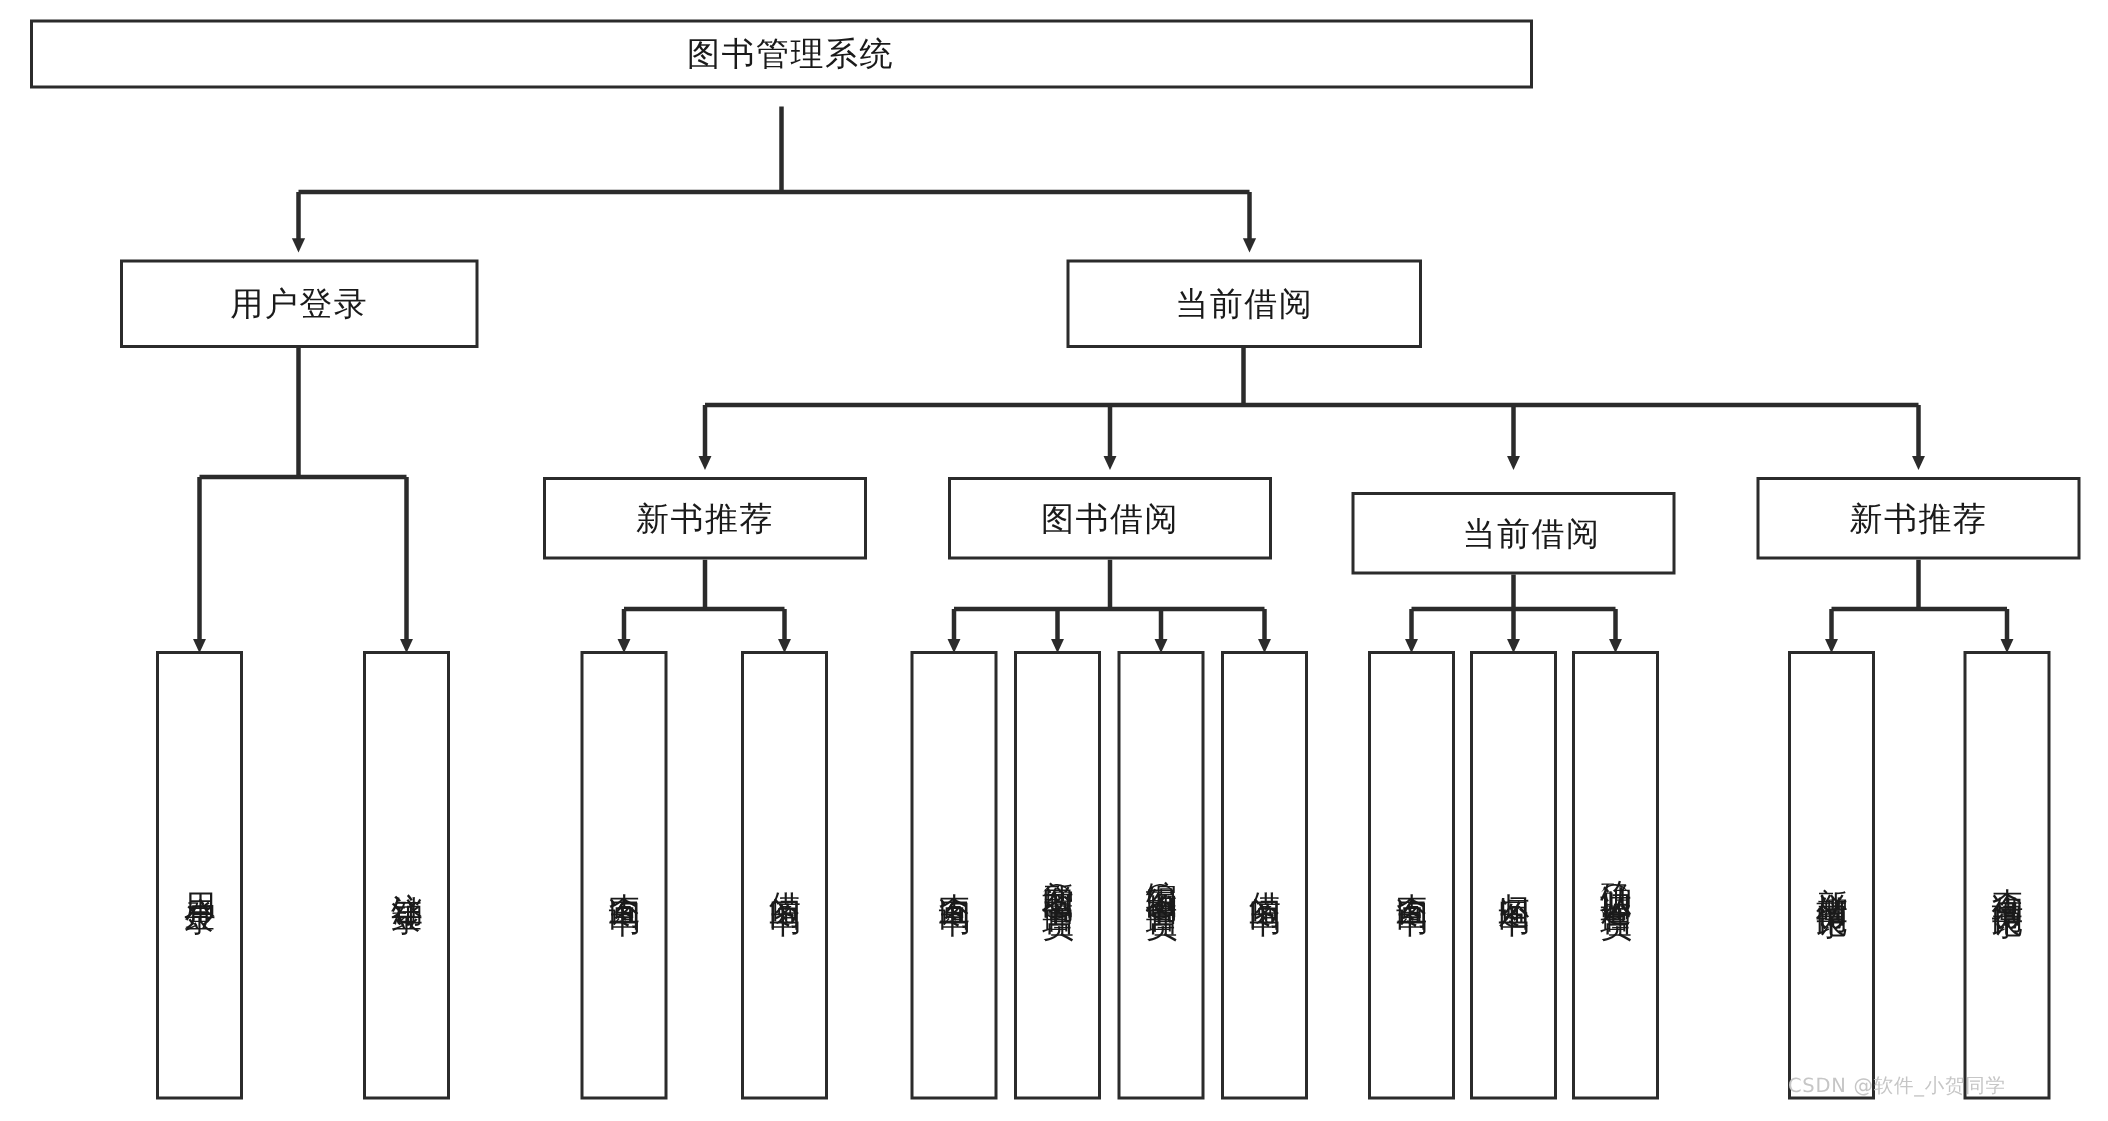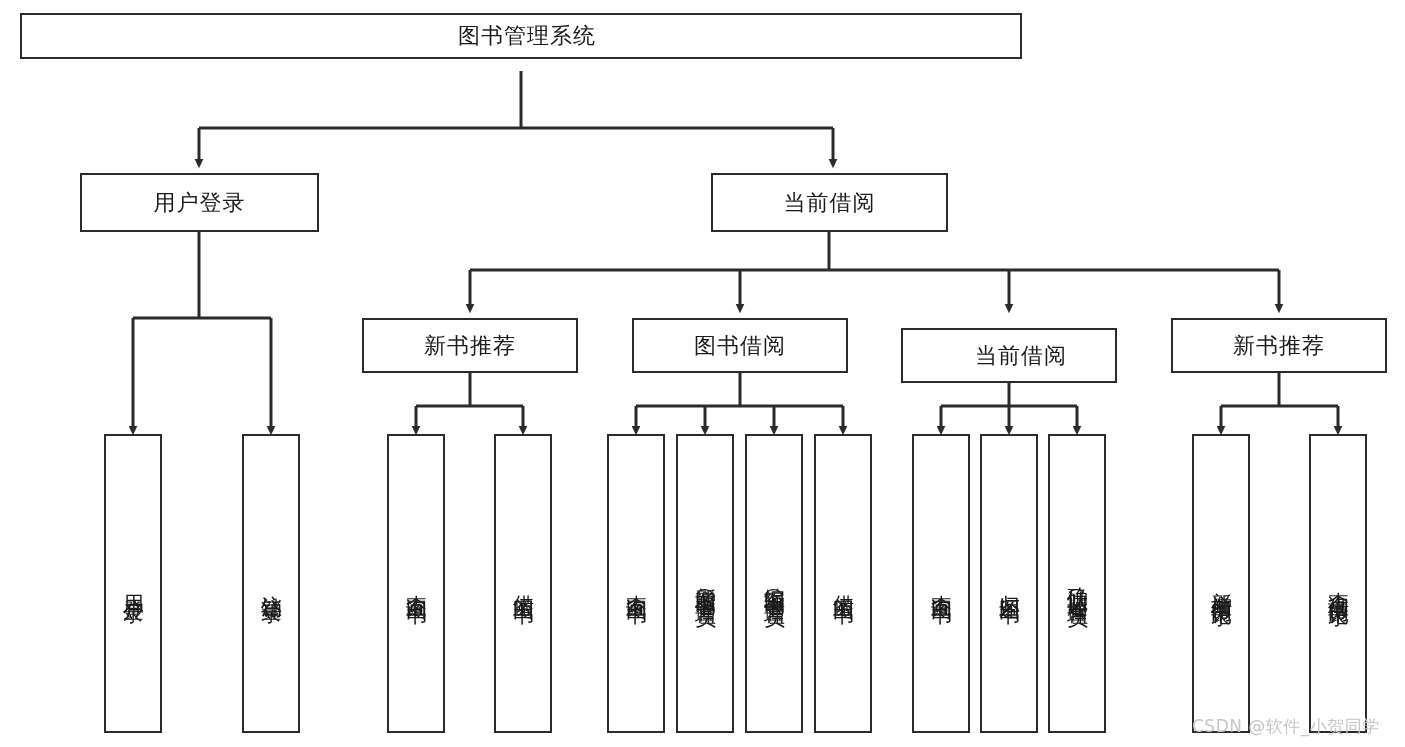--- a/index.html
+++ b/index.html
@@ -53,21 +53,21 @@
     white-space: nowrap;
     display: block;
   }
   .node.horiz .label {
     display: block;
     white-space: nowrap;
   }
   #watermark {
     position: absolute;
     color: #c6c6c6;
-    font-size: 17px;
+    font-size: 13px;
     white-space: nowrap;
     letter-spacing: 0.5px;
   }
 </style>
 </head>
 <body>
 
 <div id="canvas">
 
   <svg id="wires" viewBox="0 0 1405 747" xmlns="http://www.w3.org/2000/svg">

